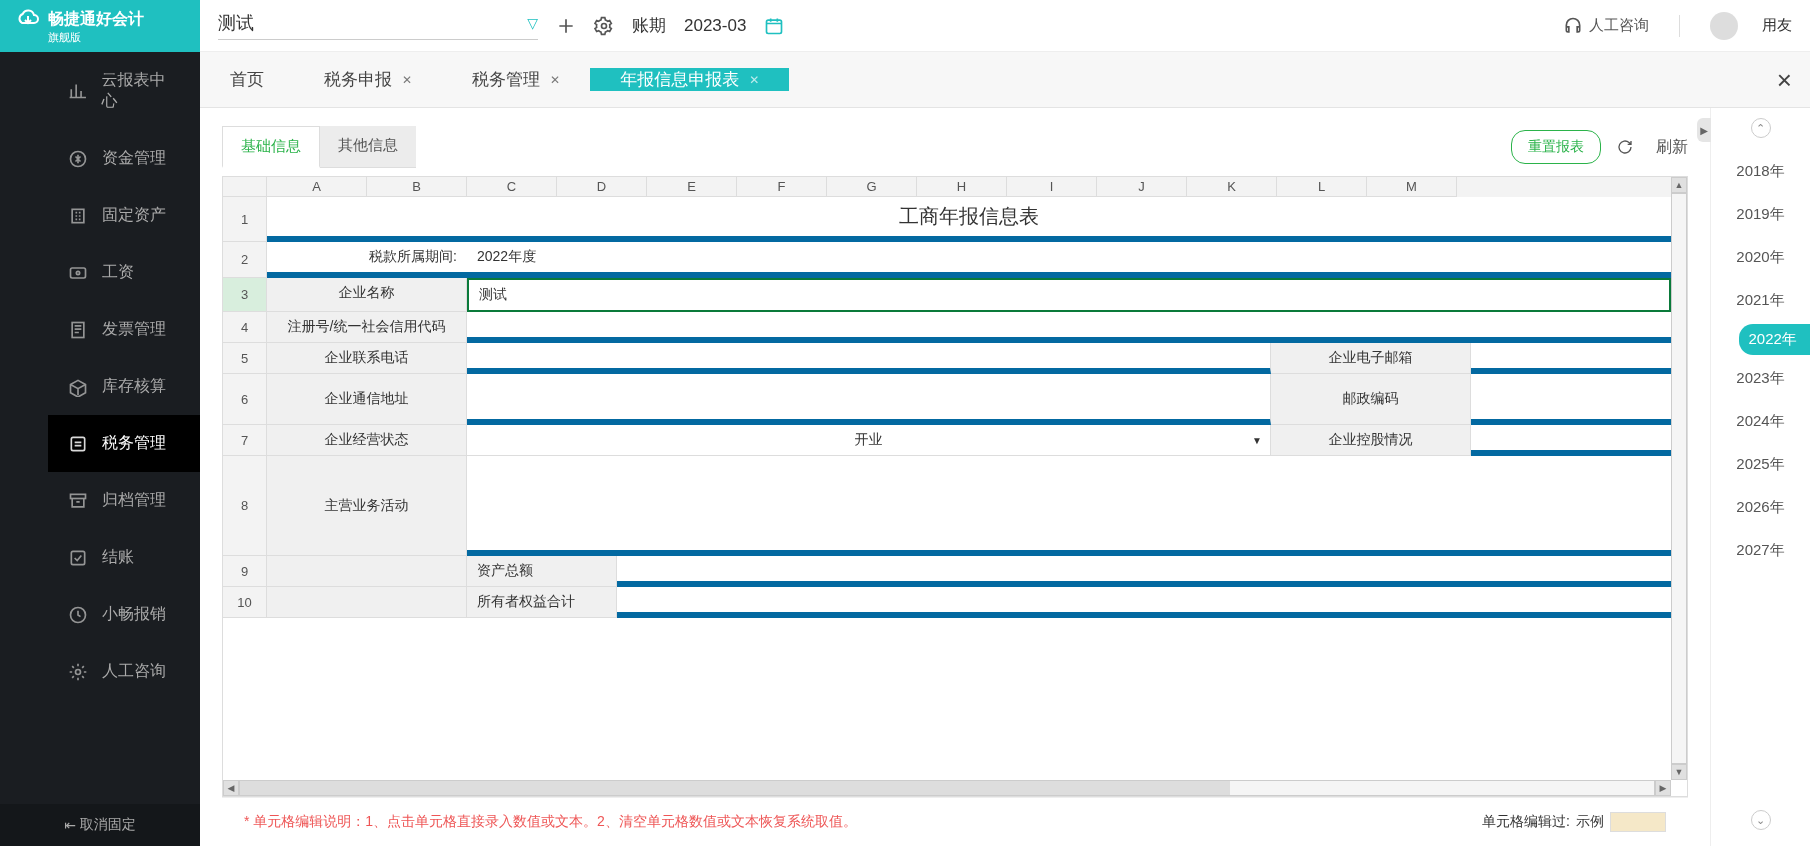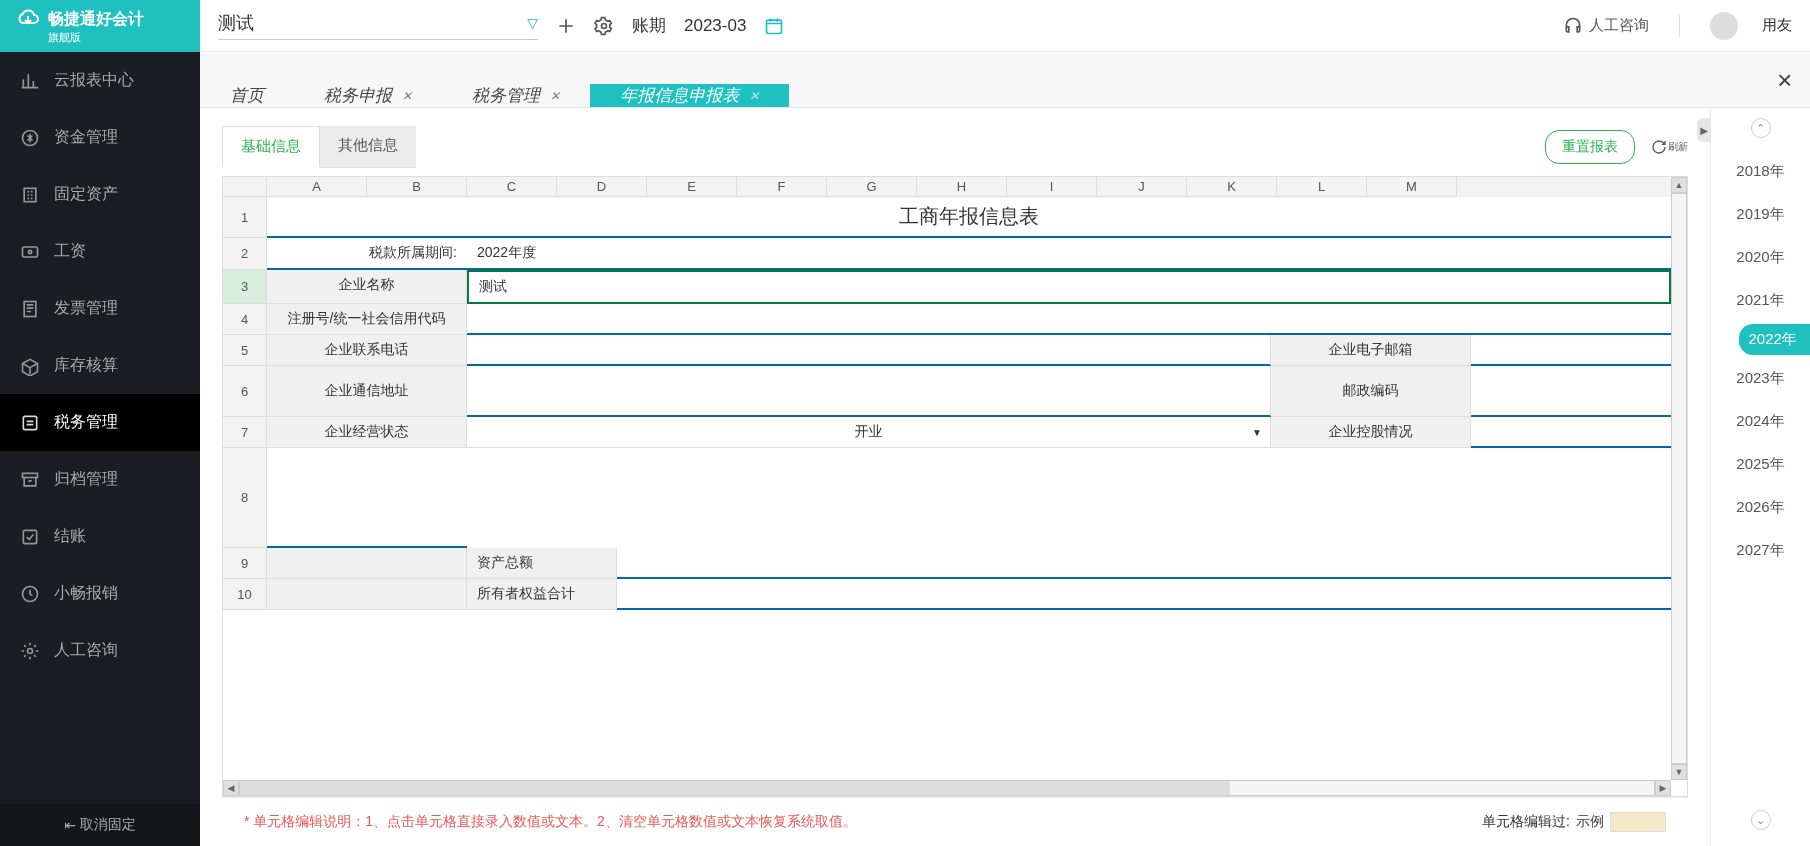--- a/index.html
+++ b/index.html
@@ -7,21 +7,21 @@
 .app { display: flex; height: 846px; width: 1810px; }
 
 
 .sidebar { width: 200px; background: #1a1d21; color: #ccc; display: flex; flex-direction: column; }
 .logo-area { background: #1fc0c0; height: 52px; display: flex; flex-direction: column; justify-content: center; padding-left: 16px; color: #fff; }
 .logo-row { display: flex; align-items: center; gap: 8px; }
 .logo-icon { width: 24px; height: 24px; }
 .logo-text { font-size: 16px; font-weight: bold; }
 .logo-sub { font-size: 11px; margin-left: 32px; margin-top: -2px; }
 .nav { flex: 1; overflow: hidden; position: relative; }
-.nav-item { display: flex; align-items: center; gap: 14px; padding: 18px 20px; cursor: pointer; color: #aaa; font-size: 16px; }
+.nav-item { display: flex; align-items: center; gap: 14px; padding: 18px 20px; cursor: pointer; color: #aaa; font-size: 16px; margin-left: 48px; }
 .nav-item.active { background: #000; color: #fff; }
 .nav-item .icon { width: 20px; height: 20px; opacity: 0.85; }
 .sidebar-footer { background: #14171a; color: #aaa; padding: 12px 0; text-align: center; font-size: 14px; cursor: pointer; display:flex; align-items:center; justify-content:center; gap:4px;}
 
 
 .main { flex: 1; display: flex; flex-direction: column; position: relative; }
 
 
 .topbar { height: 52px; display: flex; align-items: center; padding: 0 18px; border-bottom: 1px solid #eee; gap: 18px; }
 .company-select { display: flex; align-items: center; gap: 160px; color: #333; font-size: 18px; border-bottom: 1px solid #ccc; padding-bottom: 4px; cursor: pointer; width: 320px; justify-content: space-between;}
@@ -29,51 +29,51 @@
 .topbar-icon { width: 20px; height: 20px; cursor: pointer; color: #666; }
 .period-label { font-size: 17px; color: #333; }
 .period-value { font-size: 17px; color: #333; }
 .topbar-spacer { flex: 1; }
 .support { display: flex; align-items: center; gap: 6px; color: #555; cursor: pointer; font-size:15px;}
 .divider { width: 1px; height: 22px; background: #ddd; margin: 0 12px; }
 .avatar { width: 28px; height: 28px; border-radius: 50%; background: #ddd; display: inline-block; }
 .username { font-size: 15px; margin-left: 6px; }
 
 
-.tab-row { display: flex; align-items: flex-end; background: #f7f7f7; height: 56px; border-bottom: 1px solid #e4e4e4; position: relative; font-style: italic;}
+.tab-row { display: flex; align-items: center; background: #f7f7f7; height: 56px; border-bottom: 1px solid #e4e4e4; position: relative;}
 .tab { padding: 0 30px; display: flex; align-items: center; gap: 10px; font-size: 17px; color: #444; cursor: pointer; }
 .tab.active { background: #1fc0c0; color: #fff; }
 .tab-close { font-size: 12px; opacity: 0.7; }
 .tab-row-close { position: absolute; right: 18px; top: 50%; transform: translateY(-50%); font-size: 26px; color: #444; cursor: pointer; font-weight:300;}
 
 
 .content { flex: 1; display: flex; overflow: hidden; }
 .main-panel { flex: 1; display: flex; flex-direction: column; padding: 18px 22px 0 22px; overflow: hidden; }
 
 
 .subtabs-row { display: flex; align-items: center; }
 .subtabs { display: flex; border-bottom: 1px solid #ddd; }
 .subtab { padding: 10px 18px; font-size: 15px; cursor: pointer; color: #555; background: #ececec; }
 .subtab.active { color: #2bb34a; background: #fff; border: 1px solid #ddd; border-bottom: 2px solid #fff; margin-bottom:-1px;}
 .subtabs-spacer { flex: 1; }
 .btn-outline { border: 1px solid #2bb34a; color: #2bb34a; background: #fff; padding: 7px 16px; border-radius: 14px; cursor: pointer; font-size: 14px; margin-right: 16px; }
-.refresh { display: flex; align-items: center; gap: 1px; color: #555; cursor: pointer; font-size:10px;}
+.refresh { display: flex; align-items: center; gap: 23px; color: #555; cursor: pointer; font-size:16px;}
 .refresh-icon { width: 16px; height: 16px; }
 
 
 .sheet-wrap { flex: 1; margin-top: 8px; position: relative; border: 1px solid #ddd; overflow: hidden; }
 .sheet-inner { position: absolute; inset: 0; overflow: hidden; }
 .col-headers { display: grid; grid-template-columns: 44px 100px 100px repeat(11, 90px); background: #f3f3f3; }
 .col-header { border-right: 1px solid #ddd; border-bottom: 1px solid #ddd; text-align: center; font-size: 13px; color: #555; padding: 2px 0; }
 .col-header.first { background: #f3f3f3; }
 .row { display: grid; grid-template-columns: 44px 200px 1fr; }
 .row-num { background: #f3f3f3; border-right: 1px solid #ddd; border-bottom: 1px solid #ddd; text-align: center; font-size: 13px; color: #555; display:flex;align-items:center;justify-content:center;}
 .row-num.active { background: #d8eedd; }
 .label-cell { background: #f0f0f0; border-right: 1px solid #ddd; border-bottom: 1px solid #ddd; padding: 6px 10px; font-size: 14px; text-align: center; }
-.value-cell { border-bottom: 2px solid #0369a1; padding: 6px 10px; font-size: 14px; background:#fff; }
+.value-cell { border-bottom: 6px solid #0369a1; padding: 6px 10px; font-size: 14px; background:#fff; }
 .title-row .value-cell { text-align: center; font-size: 20px; font-weight: 500; grid-column: 2 / span 2; background:#fff;}
 .period-row .value-cell { background:#fff; }
 .active-row .value-cell { border: 2px solid #0a7a3a; }
 .row-3col { display: grid; grid-template-columns: 44px 200px 1fr 200px 200px; }
 .row-3col .value-cell.middle { border-right: 1px solid #ddd; }
 .row-drop { display: grid; grid-template-columns: 44px 200px 1fr 200px 200px; }
 .dropdown-cell { border-bottom: 1px solid #ddd; border-right:1px solid #ddd; padding: 6px 10px; font-size: 14px; display:flex; justify-content:center; align-items:center; position:relative; background:#fff;}
 .dropdown-caret { position:absolute; right:8px; font-size:10px;}
 .tall { min-height: 100px; }
 .row-2val { display: grid; grid-template-columns: 44px 200px 150px 1fr; }
@@ -341,20 +341,21 @@
                 <div class="dropdown-cell">
                   <span>开业</span>
                   <span class="dropdown-caret">▼</span>
                 </div>
                 <div class="label-cell">企业控股情况</div>
                 <div class="value-cell"></div>
               </div>
 
               <div class="row">
                 <div class="row-num tall">8</div>
+                <div class="label-cell tall" style="display:flex;align-items:center;justify-content:center">主营业务活动</div>
                 <div class="value-cell tall"></div>
               </div>
 
               <div class="row-2val">
                 <div class="row-num">9</div>
                 <div class="label-cell hl-merged"></div>
                 <div class="label-cell" style="text-align:left">资产总额</div>
                 <div class="value-cell"></div>
               </div>
 

